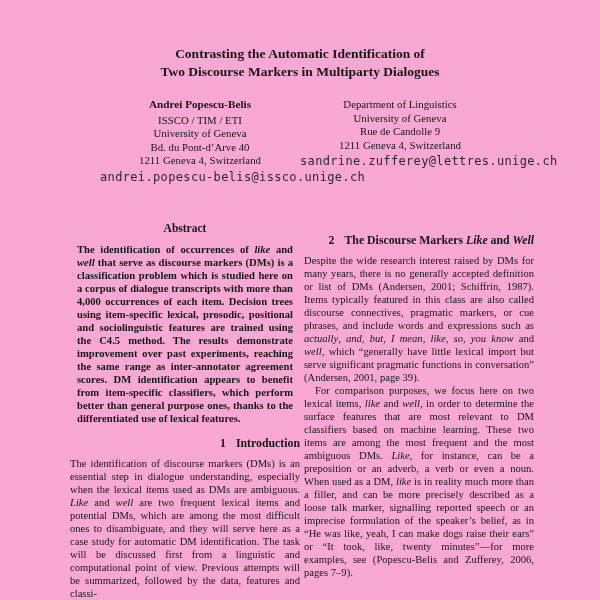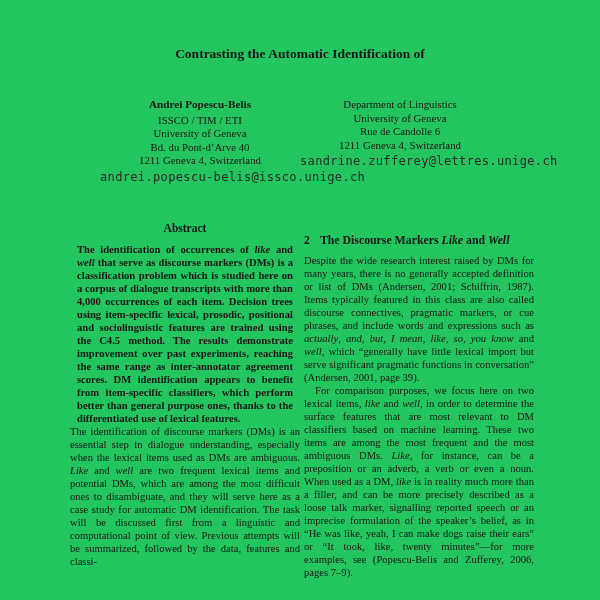--- a/index.html
+++ b/index.html
@@ -1,19 +1,19 @@
 <!DOCTYPE html>
 <html><head>
 <meta charset="utf-8">
 <style>
   * { margin:0; padding:0; box-sizing:border-box; }
   html, body { width:600px; height:600px; background:#ffffff; }
   .page {
     position:relative; width:600px; height:600px; overflow:hidden;
-    background:#22c55e; color:#161616;
+    background:#f9a8d4; color:#161616;
     font-family:"Liberation Serif","DejaVu Serif",serif;
   }
   .title-block {
     position:absolute; top:45px; left:0; width:600px;
     text-align:center; font-weight:700; font-size:13.5px; line-height:18px;
   }
   .authors-row {
     position:absolute; top:98px; left:100px; width:400px; display:flex;
   }
   .author-block { width:50%; text-align:center; font-size:10.8px; line-height:13.5px; }
@@ -26,57 +26,61 @@
   .columns {
     position:absolute; top:222px; left:70px; width:468px; height:378px;
     display:flex; gap:4px;
   }
   .col {
     width:230px; height:378px; overflow:hidden;
     font-size:10.6px; line-height:13px; text-align:justify;
   }
   .abstract-heading { text-align:center; font-weight:700; font-size:11.5px; margin-bottom:8px; }
   .abstract-body { padding:0 7px;font-weight:bold; }
-  .section-heading { font-weight:700; font-size:11.8px; margin:11px 0 7px 0; text-align:left; line-height:14px; }
+  .section-heading { font-weight:700; font-size:11.8px; margin:11px 0 7px 0; text-align:right; line-height:14px; }
   .section-number { margin-right:10px; }
   .para-indent { text-indent:11px; }
   p i { font-style:italic; }
 </style>
 </head>
 <body>
 
 <div class="page">
 
   <div class="title-block">
     <div>Contrasting the Automatic Identification of</div>
+    <div>Two Discourse Markers in Multiparty Dialogues</div>
   </div>
 
   <div class="authors-row">
     <div class="author-block">
       <div class="author-name">Andrei Popescu-Belis</div>
       <div>ISSCO / TIM / ETI</div>
       <div>University of Geneva</div>
       <div>Bd. du Pont-d’Arve 40</div>
       <div>1211 Geneva 4, Switzerland</div>
       <div class="author-email">andrei.popescu-belis@issco.unige.ch</div>
     </div>
     <div class="author-block">
       <div>Department of Linguistics</div>
       <div>University of Geneva</div>
-      <div>Rue de Candolle 6</div>
+      <div>Rue de Candolle 9</div>
       <div>1211 Geneva 4, Switzerland</div>
       <div class="author-email">sandrine.zufferey@lettres.unige.ch</div>
     </div>
   </div>
 
   <div class="columns">
 
     <div class="col">
       <div class="abstract-heading">Abstract</div>
       <p class="abstract-body"><span>The identification of occurrences of </span><i>like</i><span> and </span><i>well</i><span> that serve as discourse markers (DMs) is a classification problem which is studied here on a corpus of dialogue transcripts with more than 4,000 occurrences of each item. Decision trees using item-specific lexical, prosodic, positional and sociolinguistic features are trained using the C4.5 method. The results demonstrate improvement over past experiments, reaching the same range as inter-annotator agreement scores. DM identification appears to benefit from item-specific classifiers, which perform better than general purpose ones, thanks to the differentiated use of lexical features.</span></p>
+      <div class="section-heading">
+        <span class="section-number">1</span><span>Introduction</span>
+      </div>
       <p><span>The identification of discourse markers (DMs) is an essential step in dialogue understanding, especially when the lexical items used as DMs are ambiguous. </span><i>Like</i><span> and </span><i>well</i><span> are two frequent lexical items and potential DMs, which are among the most difficult ones to disambiguate, and they will serve here as a case study for automatic DM identification. The task will be discussed first from a linguistic and computational point of view. Previous attempts will be summarized, followed by the data, features and classi-</span></p>
     </div>
 
     <div class="col">
       <div class="section-heading">
         <span class="section-number">2</span><span><span>The Discourse Markers </span><i>Like</i><span> and </span><i>Well</i></span>
       </div>
       <p><span>Despite the wide research interest raised by DMs for many years, there is no generally accepted definition or list of DMs (Andersen, 2001; Schiffrin, 1987). Items typically featured in this class are also called discourse connectives, pragmatic markers, or cue phrases, and include words and expressions such as </span><i>actually</i><span>, </span><i>and</i><span>, </span><i>but</i><span>, </span><i>I mean</i><span>, </span><i>like</i><span>, </span><i>so</i><span>, </span><i>you know</i><span> and </span><i>well</i><span>, which “generally have little lexical import but serve significant pragmatic functions in conversation” (Andersen, 2001, page 39).</span></p>
       <p class="para-indent"><span>For comparison purposes, we focus here on two lexical items, </span><i>like</i><span> and </span><i>well</i><span>, in order to determine the surface features that are most relevant to DM classifiers based on machine learning. These two items are among the most frequent and the most ambiguous DMs. </span><i>Like</i><span>, for instance, can be a preposition or an adverb, a verb or even a noun. When used as a DM, </span><i>like</i><span> is in reality much more than a filler, and can be more precisely described as a loose talk marker, signalling reported speech or an imprecise formulation of the speaker’s belief, as in “He was like, yeah, I can make dogs raise their ears” or “It took, like, twenty minutes”—for more examples, see (Popescu-Belis and Zufferey, 2006, pages 7–9).</span></p>
     </div>

